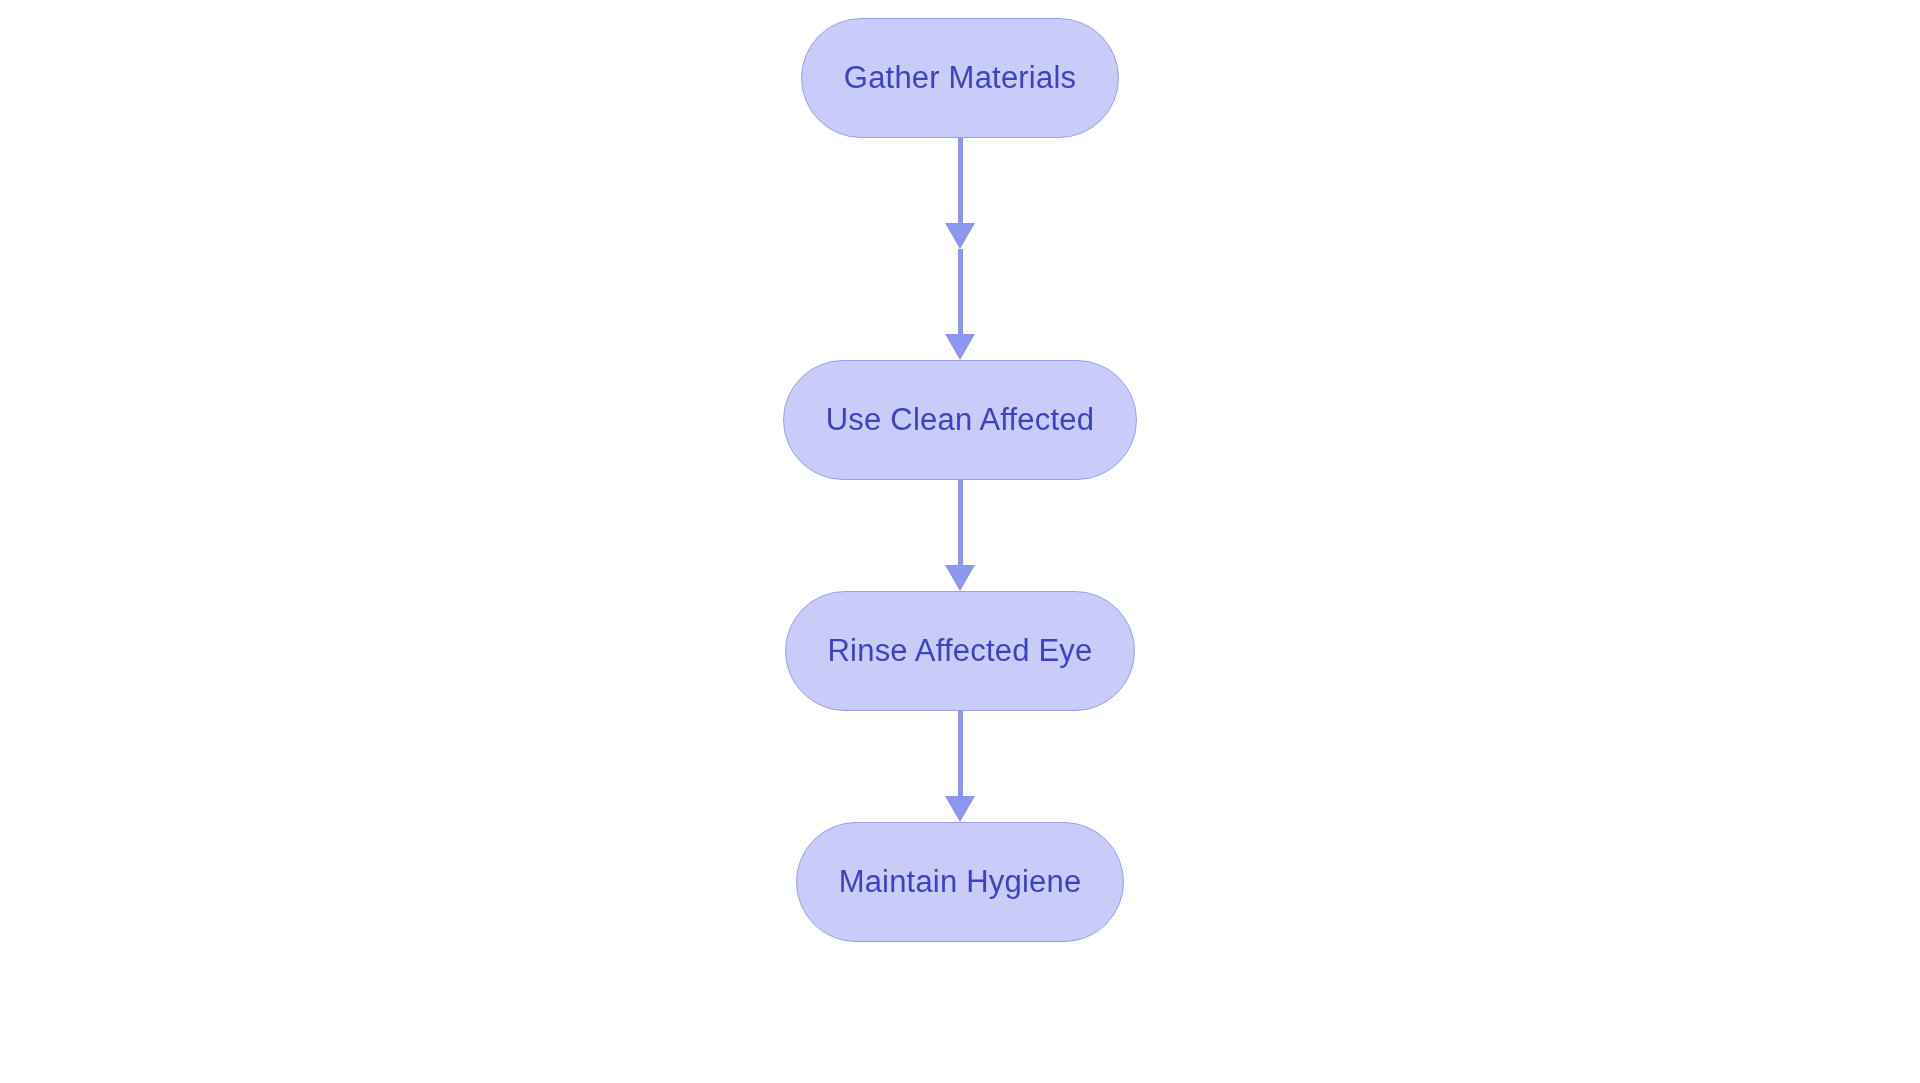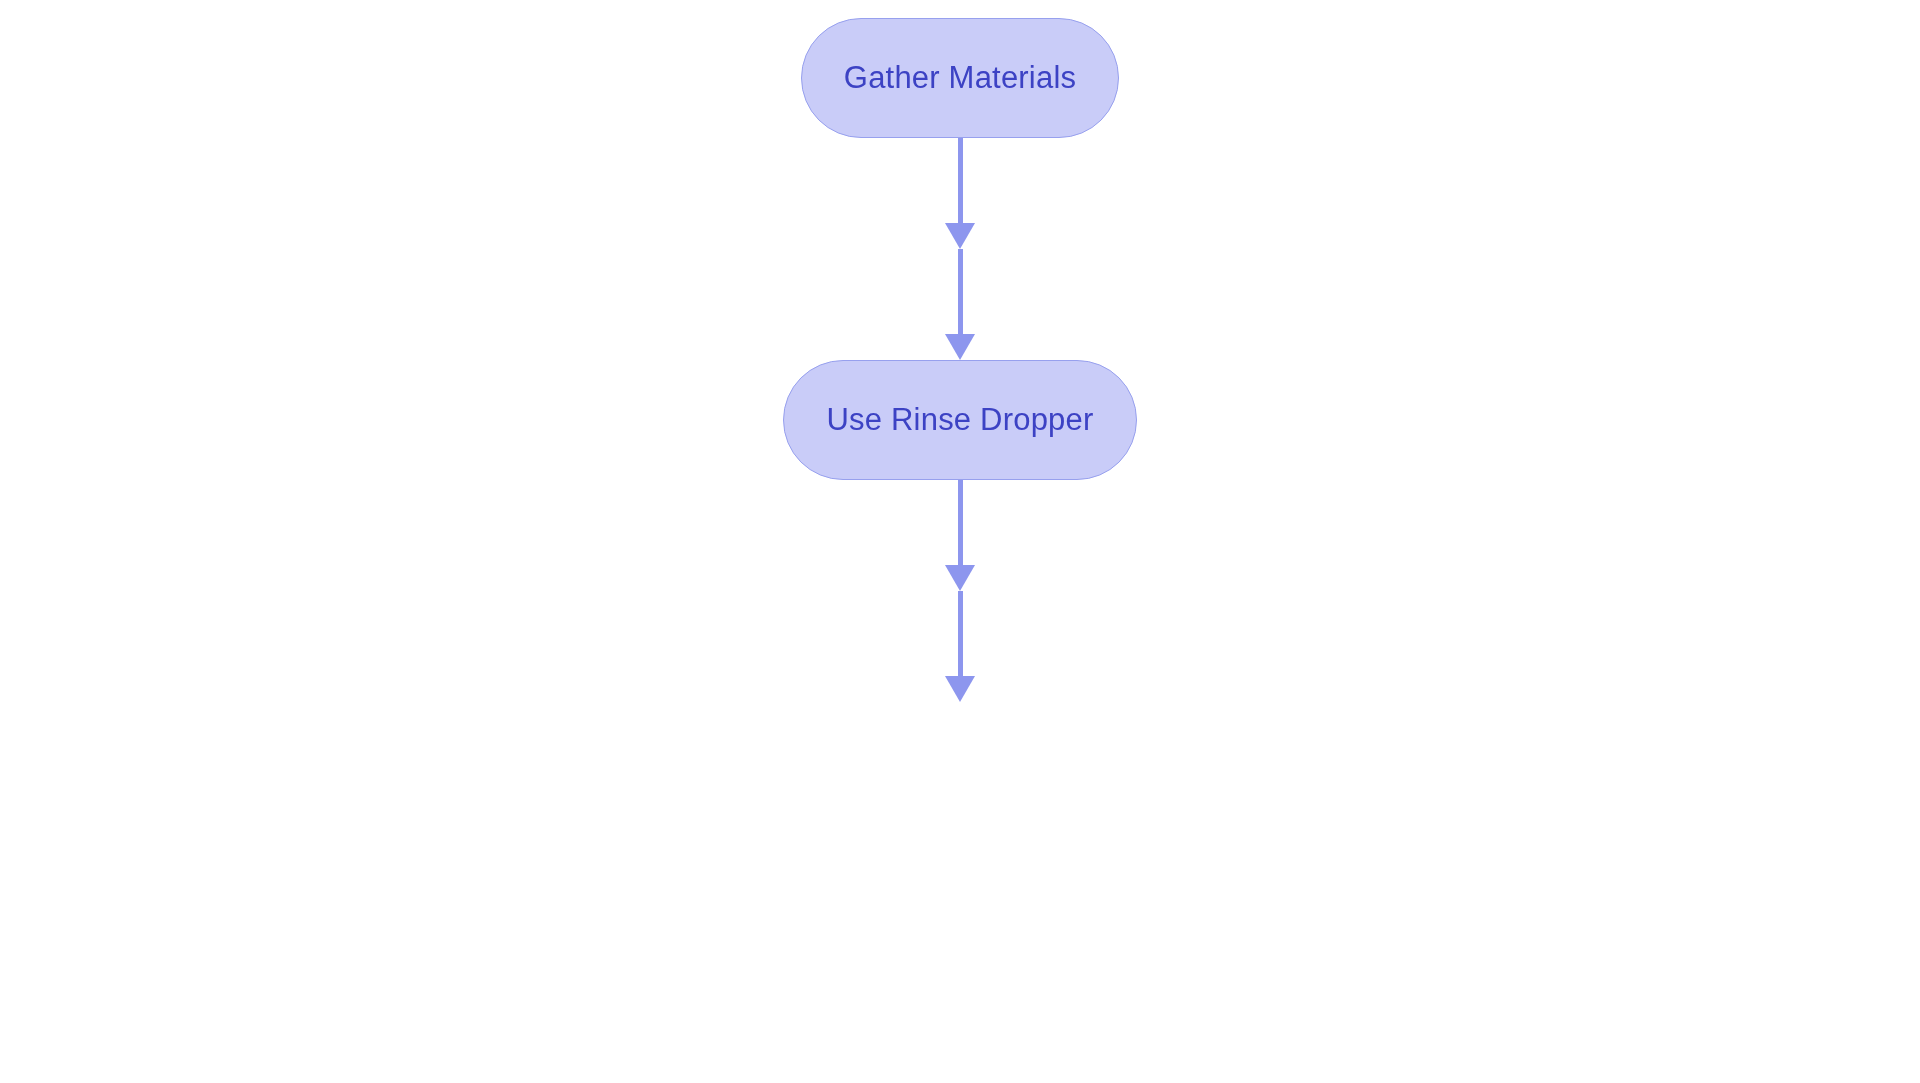--- a/index.html
+++ b/index.html
@@ -78,28 +78,34 @@
     <div class="head"></div>
   </div>
 
 
   <div class="edge">
     <div class="shaft"></div>
     <div class="head"></div>
   </div>
 
   <div class="flow-node">
-    <span>Use Rinse Dropper</span>
+    <span>Use Clean Affected</span>
   </div>
 
   <div class="edge">
     <div class="shaft"></div>
     <div class="head"></div>
   </div>
 
+  <div class="flow-node">
+    <span>Rinse Affected Eye</span>
+  </div>
 
   <div class="edge">
     <div class="shaft"></div>
     <div class="head"></div>
   </div>
 
+  <div class="flow-node">
+    <span>Maintain Hygiene</span>
+  </div>
 
 </div>
 
 </body></html>

